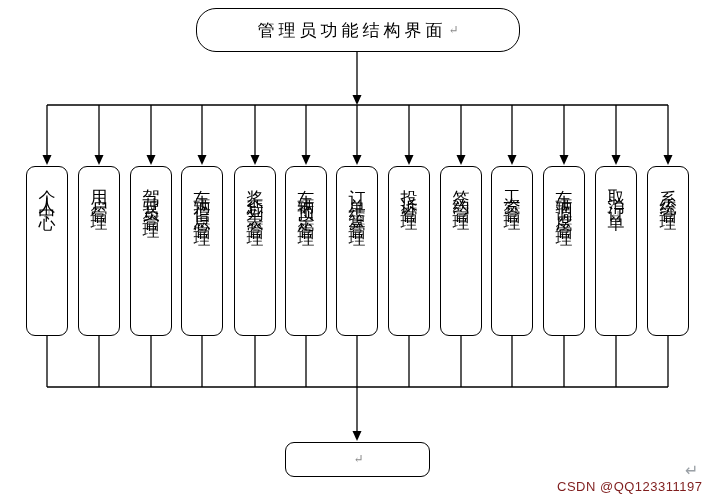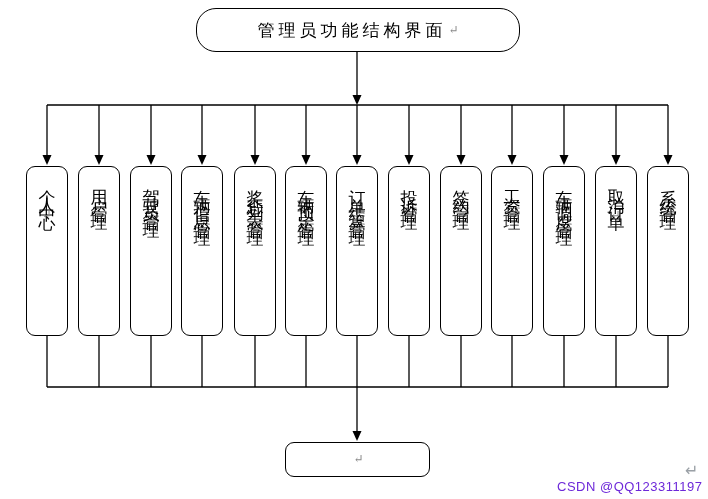--- a/index.html
+++ b/index.html
@@ -73,21 +73,21 @@
   .stray-ret {
     position: absolute;
     left: 685px; top: 461px;
     color: #9aa0a6;
     font-size: 16px;
     font-family: "DejaVu Sans", sans-serif;
   }
   .watermark {
     position: absolute;
     left: 557px; top: 479px;
-    color: #6d28d9;
+    color: #7f1d1d;
     font-size: 13px;
     font-family: "Liberation Sans", "DejaVu Sans", sans-serif;
     letter-spacing: 0.5px;
   }
 </style>
 </head>
 <body>
 
 <div class="page">
 

